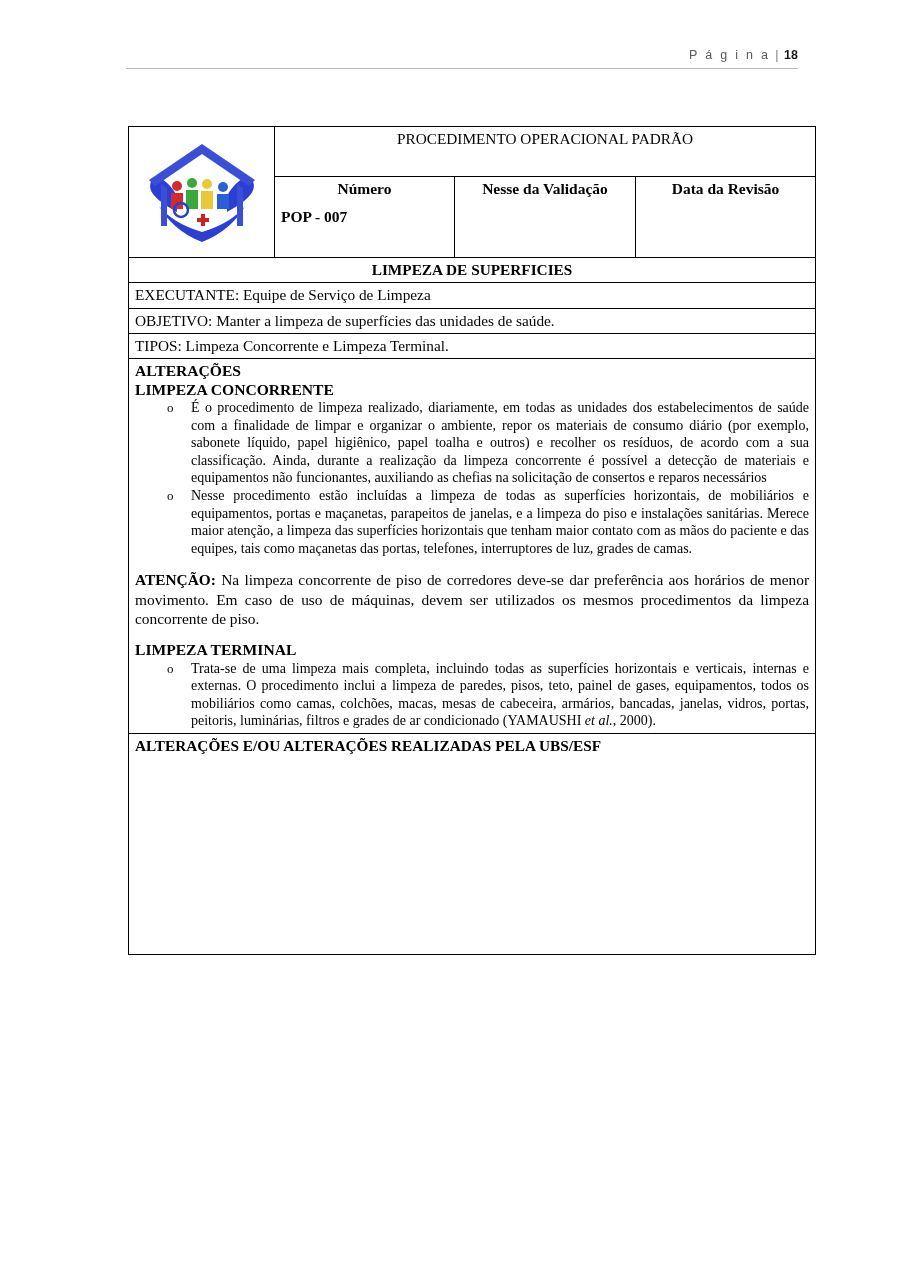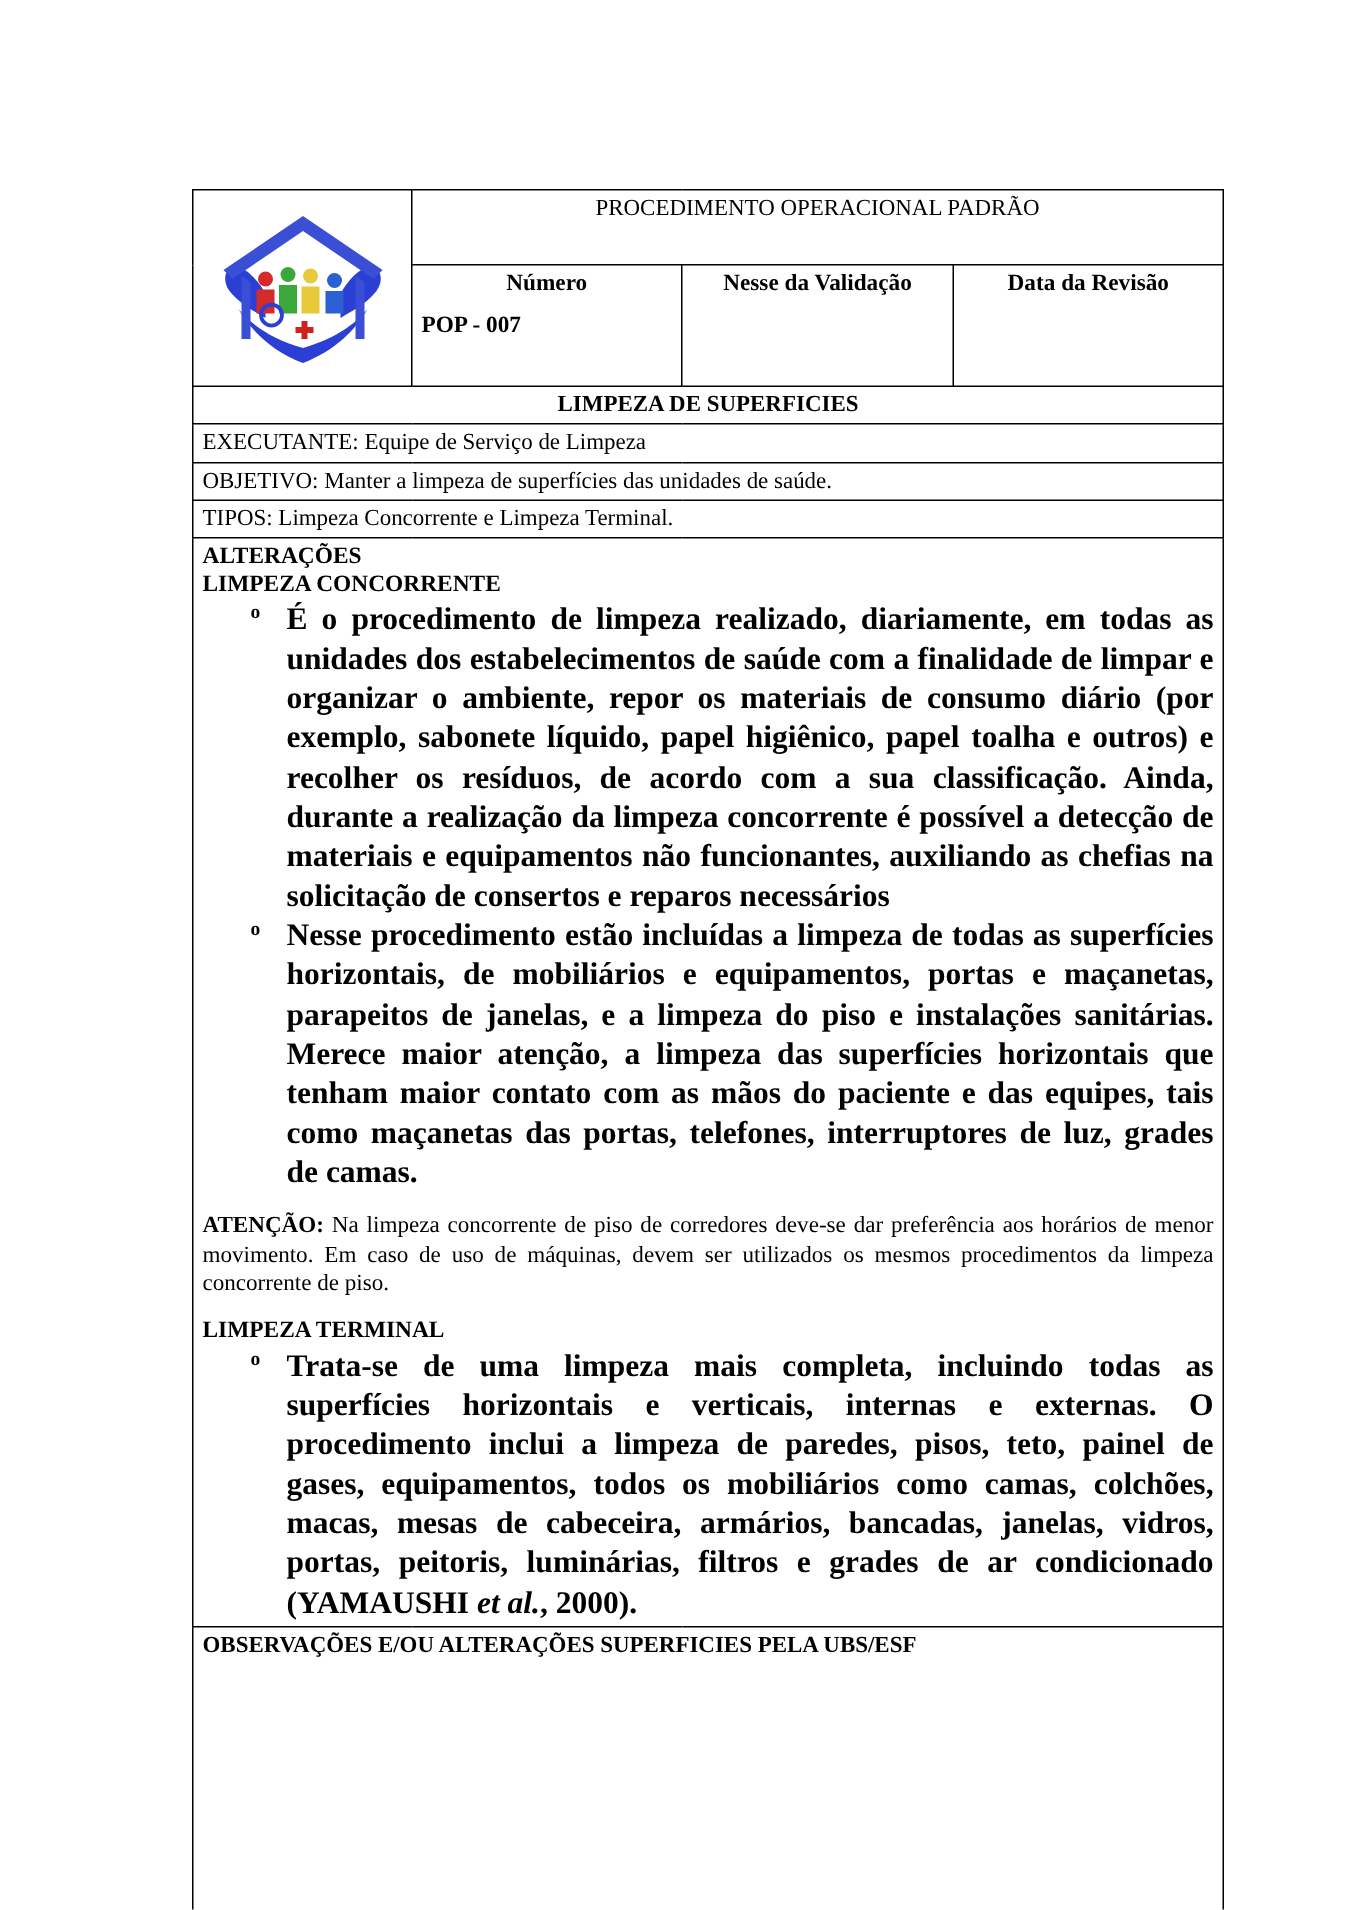--- a/index.html
+++ b/index.html
@@ -97,23 +97,22 @@
   ul.circ {
     list-style: none;
     margin: 0 0 0 0;
     padding: 0 0 0 0;
   }
   ul.circ > li {
     position: relative;
     padding-left: 56px;
     margin: 0 0 0 0;
     text-align: justify;
-    font-size: 21px;
+    font-size: 14px;
     line-height: 1.255;
-    font-weight: bold;
   }
   ul.circ > li::before {
     content: "o";
     position: absolute;
     left: 32px;
     top: 0;
     font-size: 13px;
     line-height: 1.42;
   }
   p.para {
@@ -131,20 +130,25 @@
     height: 118px;
     margin: 4px auto 2px auto;
     position: relative;
   }
 </style>
 </head>
 <body>
 
 <div class="page">
 
+  <div class="page-header">
+    <span class="pg-word">P á g i n a</span>
+    <span class="pg-sep">|</span>
+    <span class="pg-num">18</span>
+  </div>
 
   <table class="doc-table">
     <colgroup>
       <col style="width:146px">
       <col style="width:180px">
       <col style="width:181px">
       <col style="width:180px">
     </colgroup>
     <tbody>
       <tr>
@@ -218,20 +222,20 @@
           </ul>
           <p class="para gap-top"><span class="bold">ATENÇÃO:</span><span> Na limpeza concorrente de piso de corredores deve-se dar preferência aos horários de menor movimento. Em caso de uso de máquinas, devem ser utilizados os mesmos procedimentos da limpeza concorrente de piso.</span></p>
           <div class="sec-head" style="margin-top:13px">LIMPEZA TERMINAL</div>
           <ul class="circ">
             <li><span>Trata-se de uma limpeza mais completa, incluindo todas as superfícies horizontais e verticais, internas e externas. O procedimento inclui a limpeza de paredes, pisos, teto, painel de gases, equipamentos, todos os mobiliários como camas, colchões, macas, mesas de cabeceira, armários, bancadas, janelas, vidros, portas, peitoris, luminárias, filtros e grades de ar condicionado (YAMAUSHI </span><span class="ital">et al.</span><span>, 2000).</span></li>
           </ul>
         </td>
       </tr>
       <tr>
         <td class="obs-cell" colspan="4">
-          <div>OBSERVAÇÕES E/OU ALTERAÇÕES SUPERFICIES PELA UBS/ESF</div>
+          <div>ALTERAÇÕES E/OU ALTERAÇÕES REALIZADAS PELA UBS/ESF</div>
           <div></div>
         </td>
       </tr>
     </tbody>
   </table>
 
 </div>
 
 </body></html>

